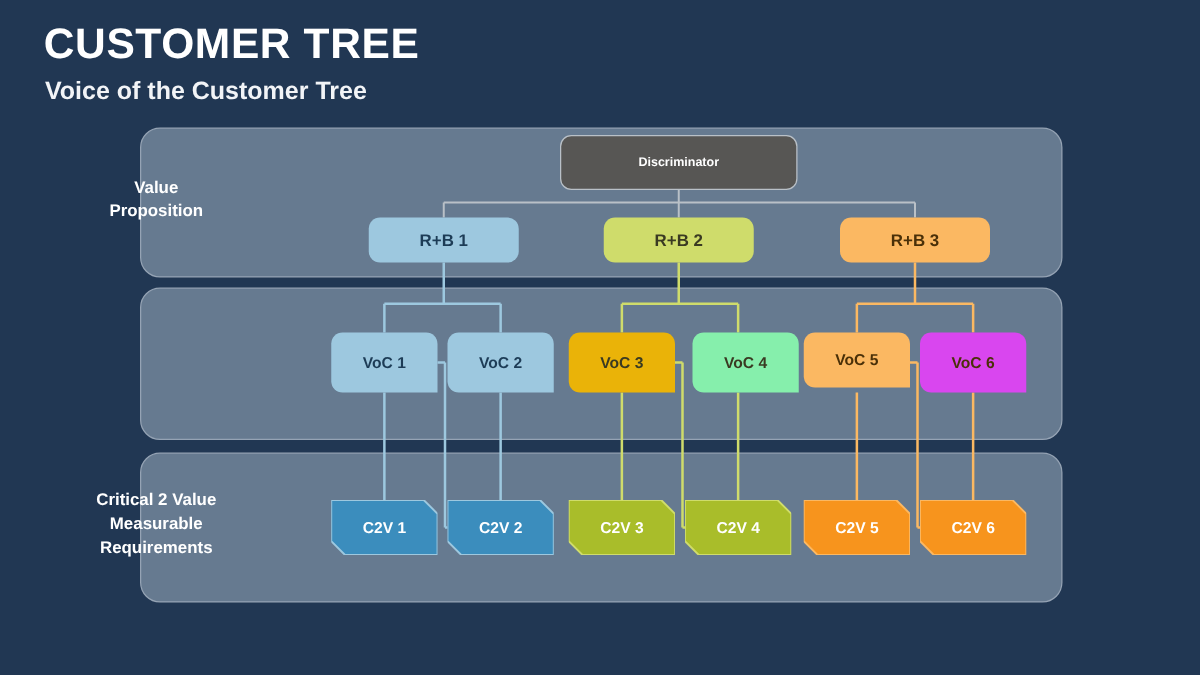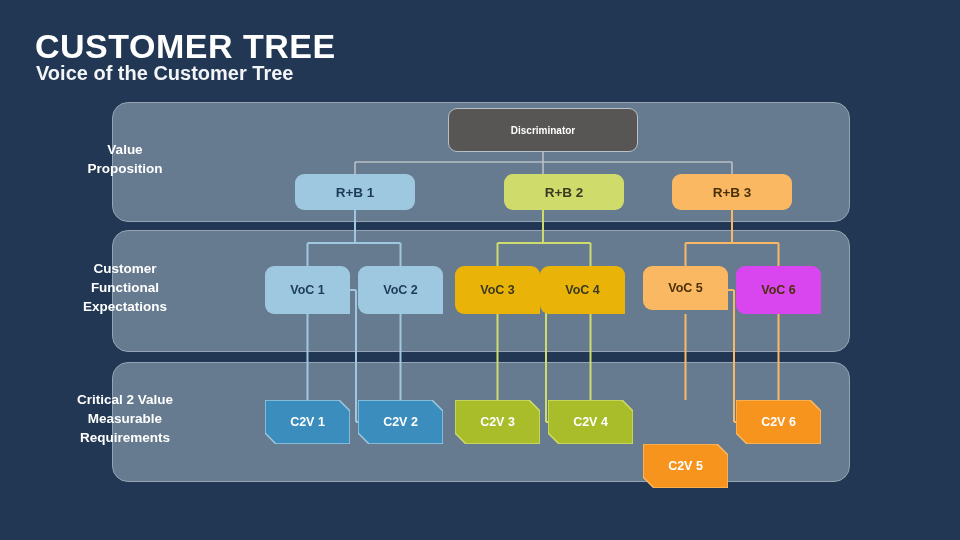--- a/index.html
+++ b/index.html
@@ -7,21 +7,21 @@
     width:960px;height:540px;
     background:#213753;
     font-family:"Liberation Sans", sans-serif;
     overflow:hidden;
     position:relative;
   }
   #stage{position:absolute;left:0;top:0;width:960px;height:540px;}
 
   
   .title{
-    position:absolute;left:35px;top:27px;
+    position:absolute;left:35px;top:16px;
     font-size:34px;font-weight:bold;color:#ffffff;
     letter-spacing:.5px;
   }
   .subtitle{
     position:absolute;left:36px;top:62px;
     font-size:20px;font-weight:bold;color:#f2f4f7;
   }
 
   
   .panel{
@@ -84,23 +84,20 @@
 
   <div class="title">CUSTOMER TREE</div>
   <div class="subtitle">Voice of the Customer Tree</div>
 
   <div class="panel" id="panel-0"></div>
   <div class="panel" id="panel-1"></div>
   <div class="panel" id="panel-2"></div>
 
   <div class="lane-label" id="lane-label-0">Value
 Proposition</div>
-  <div class="lane-label" id="lane-label-1">Customer
-Functional
-Expectations</div>
   <div class="lane-label" id="lane-label-2">Critical 2 Value
 Measurable
 Requirements</div>
 
   <svg id="wires">
       <line x1="543" y1="152" x2="543" y2="162" stroke="#b9c0c7" stroke-width="1.6"></line>
       <line x1="355" y1="162" x2="732" y2="162" stroke="#b9c0c7" stroke-width="1.6"></line>
       <line x1="355" y1="162" x2="355" y2="174" stroke="#b9c0c7" stroke-width="1.6"></line>
       <line x1="543" y1="162" x2="543" y2="174" stroke="#b9c0c7" stroke-width="1.6"></line>
       <line x1="732" y1="162" x2="732" y2="174" stroke="#b9c0c7" stroke-width="1.6"></line>
@@ -151,27 +148,27 @@
           <path d="M0,0 H74 L85,11 V44 H11 L0,33 Z" fill="#3b8dbd" stroke="#9dc8df" stroke-width="1.5"></path>
         </svg>
         <span class="c2v-text">C2V 1</span>
       </div>
       <div class="node node-c2v" style="left: 358px; top: 400px; width: 85px; height: 44px;">
         <svg class="c2v-shape" viewBox="0 0 85 44" preserveAspectRatio="none">
           <path d="M0,0 H74 L85,11 V44 H11 L0,33 Z" fill="#3b8dbd" stroke="#9dc8df" stroke-width="1.5"></path>
         </svg>
         <span class="c2v-text">C2V 2</span>
       </div>
-      <div class="node node-rb" style="left: 483px; top: 174px; width: 120px; height: 36px; background: rgb(207, 220, 107); color: rgb(58, 58, 34); margin-left: 21px;">
+      <div class="node node-rb" style="left: 483px; top: 174px; width: 120px; height: 36px; background: rgb(207, 220, 107); color: rgb(58, 58, 34);">
         <span>R+B 2</span>
       </div>
       <div class="node node-voc" style="left: 455px; top: 266px; width: 85px; height: 48px; background: #eab308; color: rgb(58, 58, 34);">
         <span>VoC 3</span>
       </div>
-      <div class="node node-voc" style="left: 540px; top: 266px; width: 85px; height: 48px; background: #eab308; color: rgb(58, 58, 34); text-align: center;">
+      <div class="node node-voc" style="left: 554px; top: 266px; width: 85px; height: 48px; background: #86efac; color: rgb(58, 58, 34); text-align: center;">
         <span>VoC 4</span>
       </div>
       <div class="node node-c2v" style="left: 455px; top: 400px; width: 85px; height: 44px;">
         <svg class="c2v-shape" viewBox="0 0 85 44" preserveAspectRatio="none">
           <path d="M0,0 H74 L85,11 V44 H11 L0,33 Z" fill="#a9bd2a" stroke="#cfdc6b" stroke-width="1.5"></path>
         </svg>
         <span class="c2v-text">C2V 3</span>
       </div>
       <div class="node node-c2v" style="left: 548px; top: 400px; width: 85px; height: 44px;">
         <svg class="c2v-shape" viewBox="0 0 85 44" preserveAspectRatio="none">
@@ -181,21 +178,21 @@
       </div>
       <div class="node node-rb" style="left: 672px; top: 174px; width: 120px; height: 36px; background: rgb(251, 184, 98); color: rgb(74, 48, 8);">
         <span>R+B 3</span>
       </div>
       <div class="node node-voc" style="left: 643px; top: 266px; width: 85px; height: 44px; background: rgb(251, 184, 98); color: rgb(74, 48, 8);">
         <span>VoC 5</span>
       </div>
       <div class="node node-voc" style="left: 736px; top: 266px; width: 85px; height: 48px; background: #d946ef; color: rgb(74, 48, 8);">
         <span>VoC 6</span>
       </div>
-      <div class="node node-c2v" style="left: 643px; top: 400px; width: 85px; height: 44px; margin-top: 44px;">
+      <div class="node node-c2v" style="left: 643px; top: 400px; width: 85px; height: 44px;">
         <svg class="c2v-shape" viewBox="0 0 85 44" preserveAspectRatio="none">
           <path d="M0,0 H74 L85,11 V44 H11 L0,33 Z" fill="#f7941d" stroke="#fbb862" stroke-width="1.5"></path>
         </svg>
         <span class="c2v-text">C2V 5</span>
       </div>
       <div class="node node-c2v" style="left: 736px; top: 400px; width: 85px; height: 44px; align-items: center;">
         <svg class="c2v-shape" viewBox="0 0 85 44" preserveAspectRatio="none">
           <path d="M0,0 H74 L85,11 V44 H11 L0,33 Z" fill="#f7941d" stroke="#fbb862" stroke-width="1.5"></path>
         </svg>
         <span class="c2v-text">C2V 6</span>

